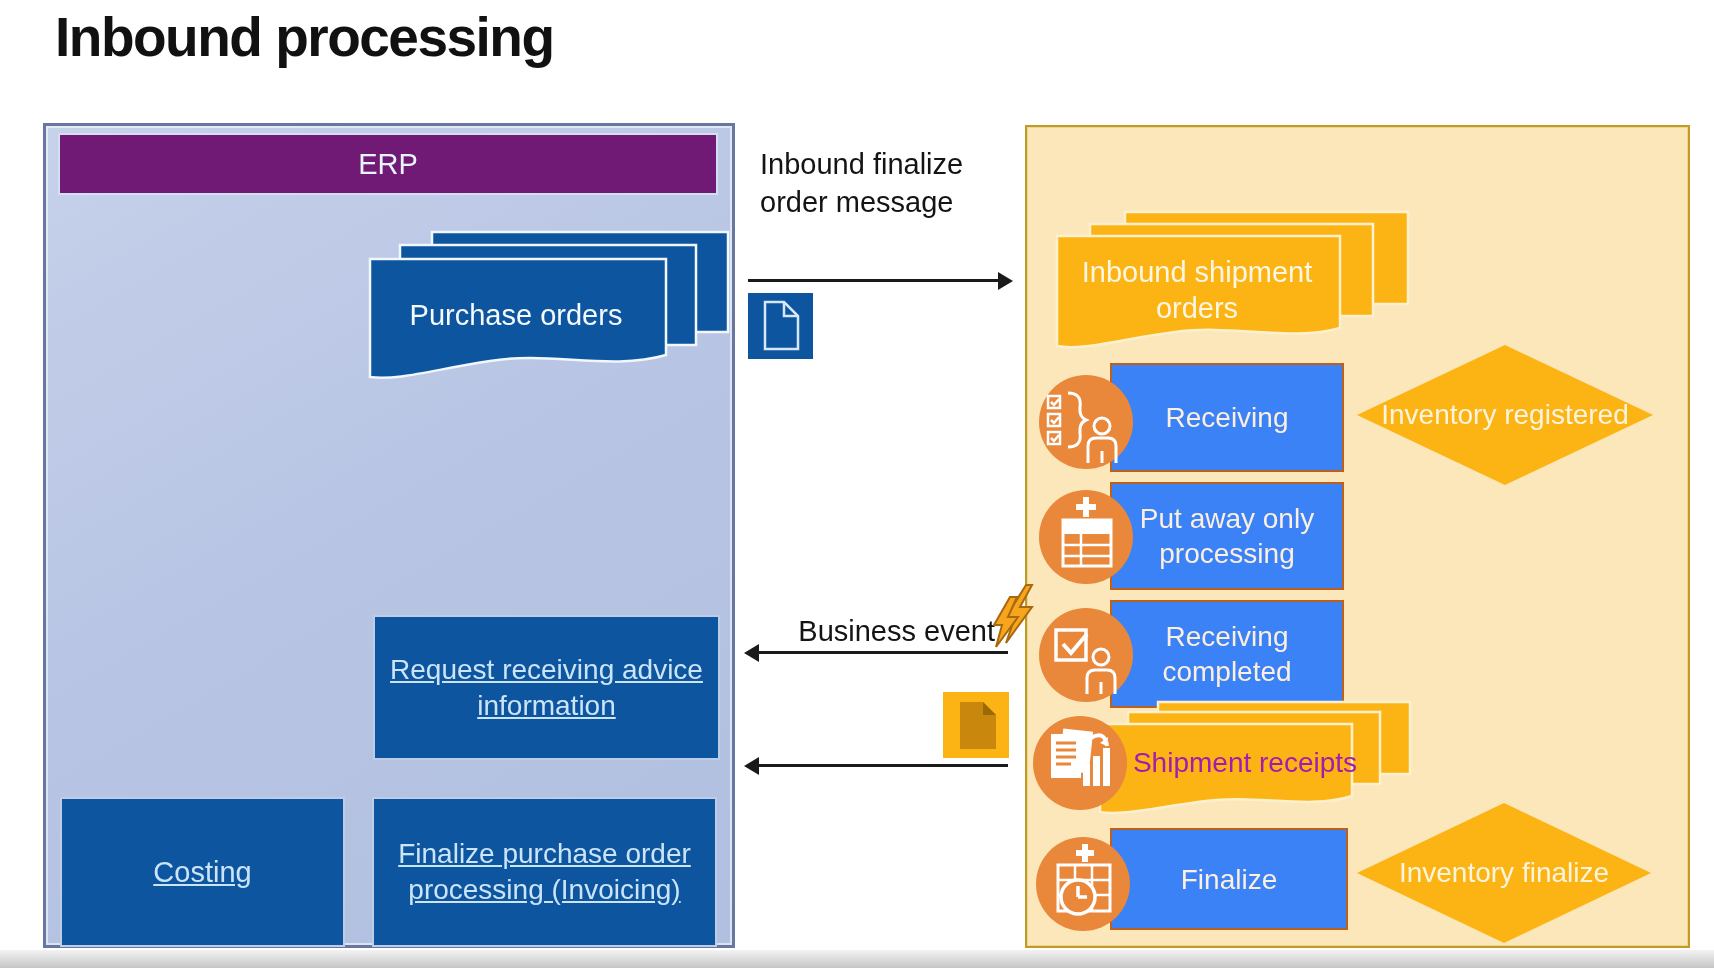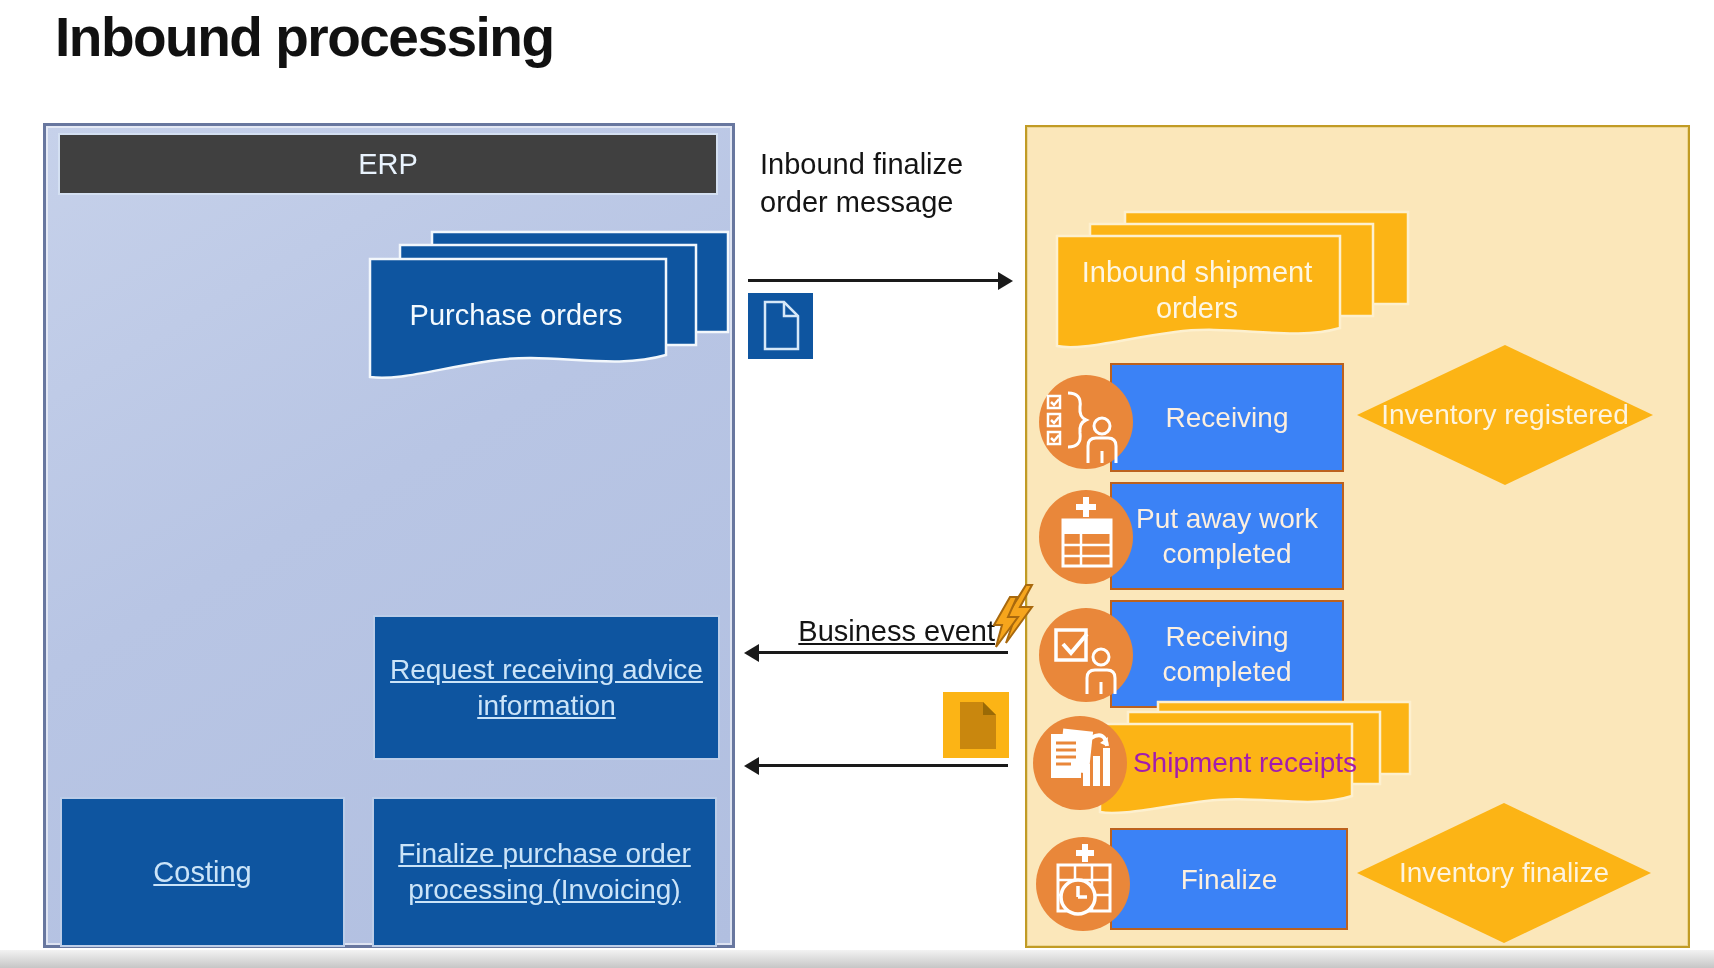--- a/index.html
+++ b/index.html
@@ -16,21 +16,21 @@
     line-height:74px;white-space:nowrap;
   }
   
   #erp-panel{
     left:43px;top:123px;width:692px;height:825px;box-sizing:border-box;
     background:linear-gradient(150deg,#c6d1ea 0%,#b8c5e4 45%,#b1bfe0 100%);
     border:3px solid #68779f;
     box-shadow:inset 0 0 0 2px rgba(255,255,255,.55);
   }
   .blue-bar{
-    background:#404040;border:2px solid #d4e0f2;box-sizing:border-box;
+    background:#701a75;border:2px solid #d4e0f2;box-sizing:border-box;
     display:flex;align-items:center;justify-content:center;text-align:center;
     color:#e9f3fd;
   }
   .blue-box{
     background:#0e55a0;border:2px solid #bccde8;box-sizing:border-box;
     display:flex;align-items:center;justify-content:center;text-align:center;
     color:#cbe4f8;font-size:28px;line-height:36px;padding:6px 14px;text-decoration:underline;
   }
   #erp-header{left:58px;top:133px;width:660px;height:62px;font-size:29px;}
   #request-box{left:373px;top:615px;width:347px;height:145px;}
@@ -74,21 +74,21 @@
     background:#fcb415;
     clip-path:polygon(50% 0,100% 50%,50% 100%,0 50%);
     display:flex;align-items:center;justify-content:center;text-align:center;
     color:#fdf4df;font-size:28px;line-height:34px;
   }
   #diamond-registered{left:1357px;top:345px;width:296px;height:140px;}
   #diamond-finalize{left:1357px;top:803px;width:294px;height:140px;}
   
   .flow-label{color:#141414;font-size:29px;line-height:38px;}
   #inbound-msg-label{left:760px;top:145px;width:225px;}
-  #business-event-label{left:765px;top:612px;width:230px;text-align:right;white-space:nowrap;text-decoration:underline;}
+  #business-event-label{left:765px;top:612px;width:230px;text-align:right;white-space:nowrap;}
   #receiving-advice-label{left:778px;top:772px;width:240px;text-align:center;white-space:nowrap;}
   .arrow-line{height:3px;background:#1a1a1a;}
   .arrow-head-right{width:0;height:0;border-top:9px solid transparent;border-bottom:9px solid transparent;border-left:15px solid #1a1a1a;}
   .arrow-head-left{width:0;height:0;border-top:9px solid transparent;border-bottom:9px solid transparent;border-right:15px solid #1a1a1a;}
   
   #blue-doc{left:748px;top:293px;width:65px;height:66px;background:#0e55a0;}
   #yellow-doc{left:943px;top:692px;width:66px;height:66px;background:#fcb415;}
   
   #bottom-strip{left:0;top:950px;width:1714px;height:18px;
     background:linear-gradient(#f3f3f3,#c6c6c6);}
@@ -117,21 +117,21 @@
   <div class="abs" id="wms-panel"></div>
 
   <svg class="abs" style="left:1055px;top:210px;" width="360" height="152" viewBox="0 0 360 152">
     <rect x="70" y="2" width="283" height="92" fill="#fcb415" stroke="#fdf0cf" stroke-width="2.5"></rect>
     <rect x="35" y="14" width="283" height="92" fill="#fcb415" stroke="#fdf0cf" stroke-width="2.5"></rect>
     <path d="M2,26 H285 V118 C237,132 177,114 120,122 C66,129 26,141 2,136 Z" fill="#fcb415" stroke="#fdf0cf" stroke-width="2.5"></path>
   </svg>
   <div class="abs stack-label" style="left:1072px;top:250px;width:250px;height:80px;font-size:29px;color:#fdf6e3;">Inbound shipment orders</div>
 
   <div class="abs orange-box" id="receiving-box">Receiving</div>
-  <div class="abs orange-box" id="putaway-box">Put away work completed</div>
+  <div class="abs orange-box" id="putaway-box">Put away only processing</div>
   <div class="abs orange-box" id="recv-completed-box">Receiving completed</div>
 
   <svg class="abs" style="left:1098px;top:700px;" width="318" height="126" viewBox="0 0 318 126">
     <rect x="60" y="2" width="252" height="72" fill="#fcb415" stroke="#fdf0cf" stroke-width="2.5"></rect>
     <rect x="30" y="12" width="252" height="72" fill="#fcb415" stroke="#fdf0cf" stroke-width="2.5"></rect>
     <path d="M2,24 H254 V96 C210,110 158,94 108,101 C60,107 22,116 2,112 Z" fill="#fcb415" stroke="#fdf0cf" stroke-width="2.5"></path>
   </svg>
   <div class="abs stack-label" style="left:1112px;top:738px;width:266px;height:50px;font-size:28px;color:#a21caf;">Shipment receipts</div>
 
   <div class="abs orange-box" id="finalize-box">Finalize</div>

